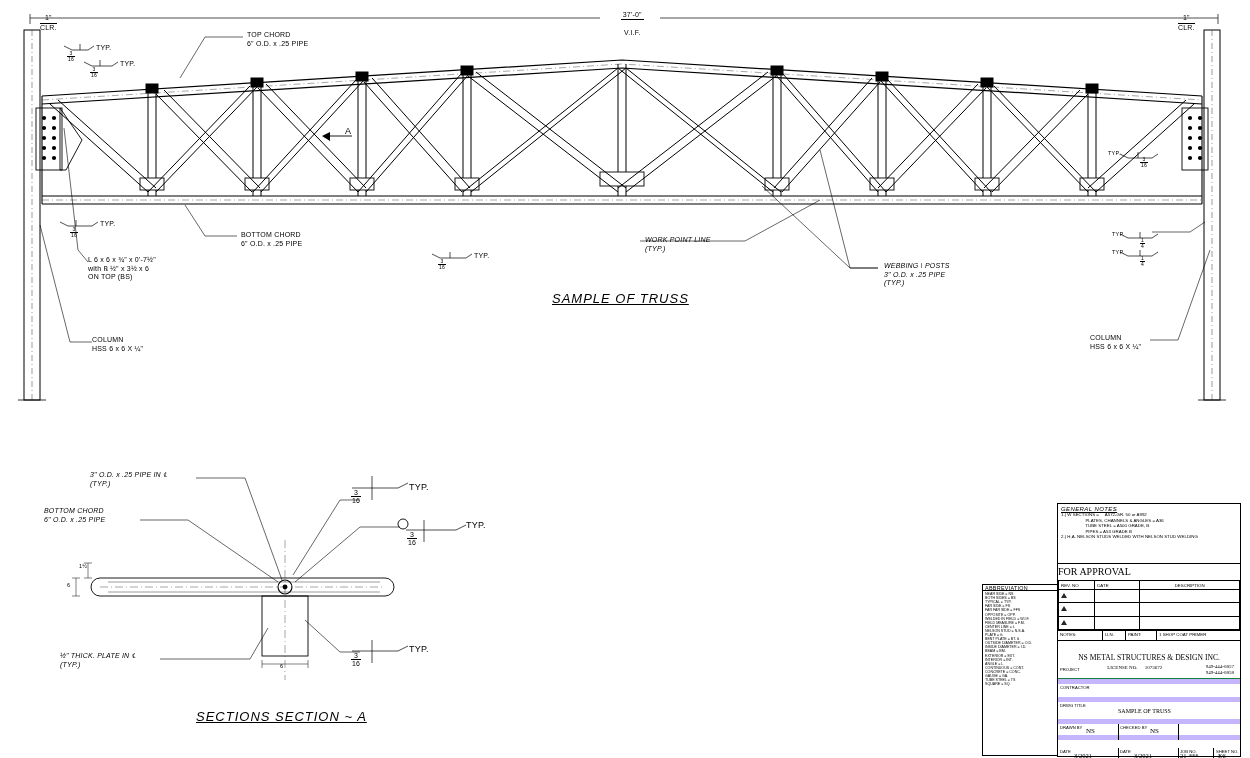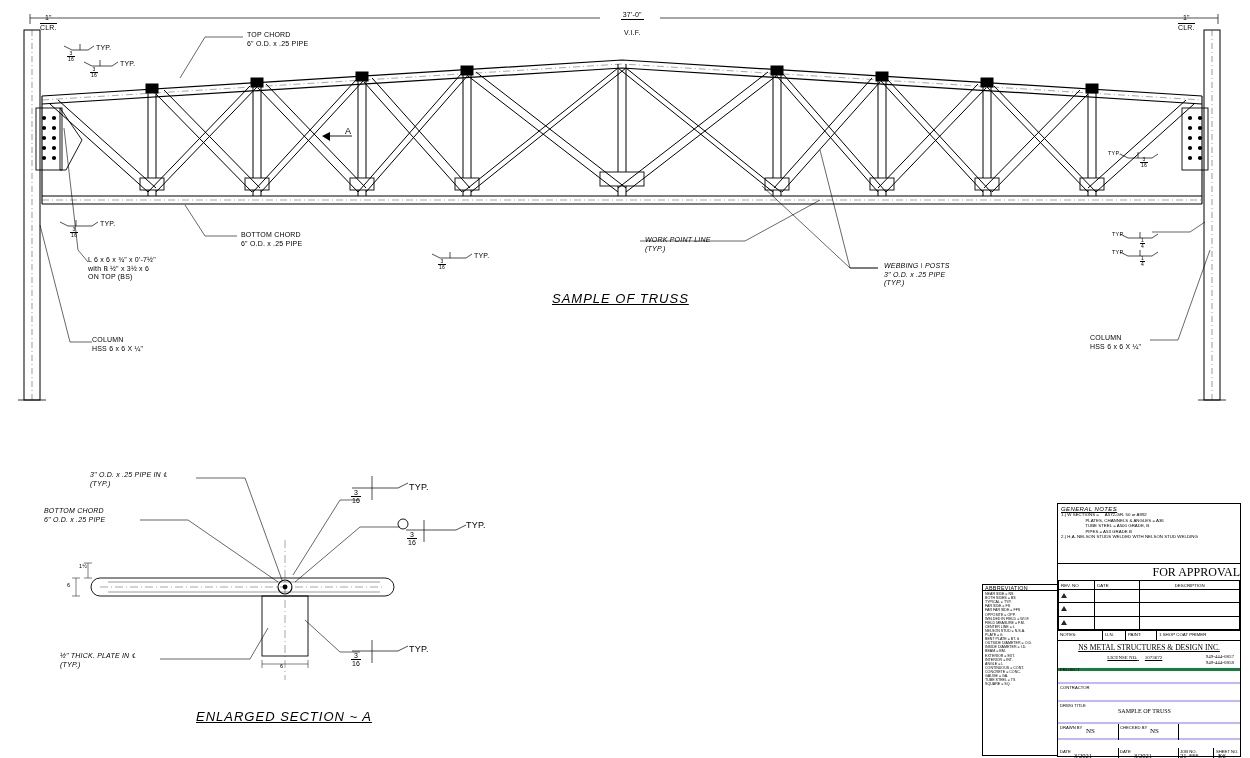--- a/index.html
+++ b/index.html
@@ -84,23 +84,23 @@
     font-size: 6px;
     letter-spacing: 0.4px;
   }
   .gn-line { font-size: 4.4px; line-height: 5.6px; white-space: pre; }
   #for-approval {
     position: absolute;
     left: 0; top: 60px;
     width: 182px;
     height: 16px;
     border-bottom: 1px solid #000;
-    text-align: right;
+    text-align: left;
     font-family: "Liberation Serif", serif;
-    font-size: 12px;
+    font-size: 10px;
     line-height: 16px;
   }
   #rev-table {
     position: absolute;
     left: 0; top: 76px;
     width: 182px;
     height: 50px;
     border-bottom: 1px solid #000;
   }
   #rev-table table { border-collapse: collapse; width: 100%; height: 100%; font-size: 4.4px; }
@@ -125,36 +125,35 @@
     left: 0; top: 126px;
     width: 182px;
     height: 10px;
     border-bottom: 1px solid #000;
     font-size: 4.4px;
   }
   #notes-row .cell { position: absolute; top: 0; height: 10px; line-height: 10px; padding-left: 2px; box-sizing: border-box; }
   #notes-row .sep { position: absolute; top: 0; height: 10px; width: 1px; background: #000; }
   #company {
     position: absolute;
-    left: 0; top: 138px;
+    left: 0; top: 148px;
     width: 182px;
     height: 26px;
-    border-bottom: 3px solid #15803d;
+    border-bottom: 5px solid #15803d;
     text-align: center;
     font-family: "Liberation Serif", serif;
-    text-decoration: underline;
   }
   #company .cname { font-size: 7.6px; line-height: 12px; }
   #company .lic { font-size: 5px; line-height: 7px; }
   #company .lic .ph { float: right; margin-right: 6px; text-align: right; line-height: 6px;}
   .tb-row {
     position: absolute;
     left: 0;
     width: 182px;
-    border-bottom: 2px solid #c4b5fd;
+    border-bottom: 5px solid #c4b5fd;
     box-sizing: border-box;
     font-size: 4.6px;
   }
   .tb-row .k { position: absolute; left: 2px; top: 1px; font-size: 4.2px; }
   .tb-row .v { position: absolute; font-size: 7px; font-family: "Liberation Serif", serif; }
   #abbrev {
     position: absolute;
     left: -76px;
     top: 80px;
     width: 76px;
@@ -510,21 +509,21 @@
   <div class="lbl" style="left:409px; top:645px; font-size:9px;">TYP.</div>
 
   <div class="lbl" style="left:351px; top:489px;"><span class="frac" style="font-size:7px; line-height:7px;"><span class="num">3</span><span class="den">16</span></span></div>
   <div class="lbl" style="left:407px; top:531px;"><span class="frac" style="font-size:7px; line-height:7px;"><span class="num">3</span><span class="den">16</span></span></div>
   <div class="lbl" style="left:351px; top:652px;"><span class="frac" style="font-size:7px; line-height:7px;"><span class="num">3</span><span class="den">16</span></span></div>
 
   <div class="lbl tiny" style="left:280px; top:663px;">6</div>
   <div class="lbl tiny" style="left:79px; top:563px;">1½</div>
   <div class="lbl tiny" style="left:67px; top:582px;">6</div>
 
-  <div class="title-big" style="left:196px; top:709px;">ENLARGED SECTION ~ A</div>
+  <div class="title-big" style="left:196px; top:709px;">SECTIONS SECTION ~ A</div>
 
   <div id="titleblock">
 
     <div id="general-notes">
       <div class="gn-title">GENERAL NOTES</div>
       <div class="gn-line">1.) W SECTIONS =     A572-GR. 50 or A992</div>
       <div class="gn-line">                    PLATES, CHANNELS &amp; ANGLES = A36</div>
       <div class="gn-line">                    TUBE STEEL = A500 GRADE, B</div>
       <div class="gn-line">                    PIPES = A53 GRADE B</div>
       <div class="gn-line">2.) H.A. NELSON STUDS WELDED WITH NELSON STUD WELDING</div>

